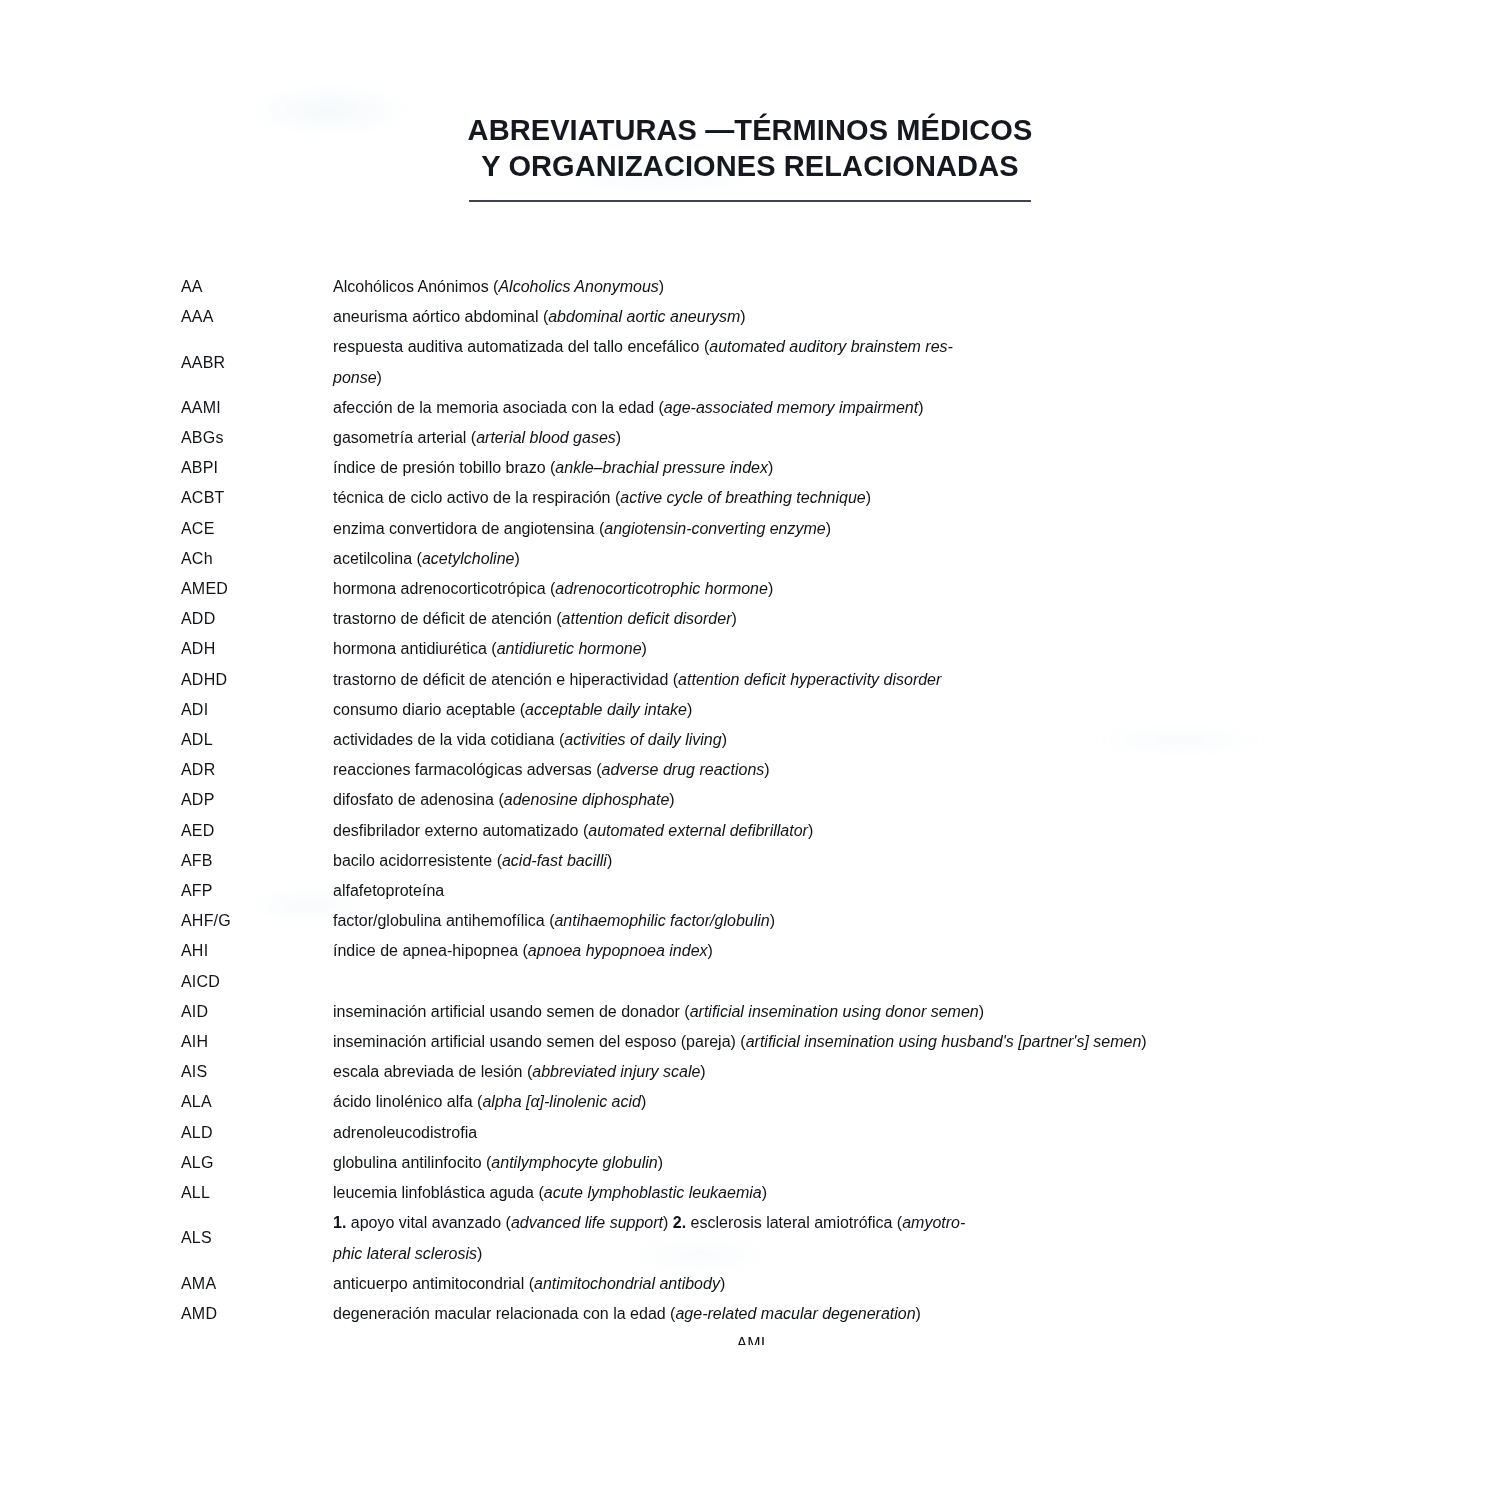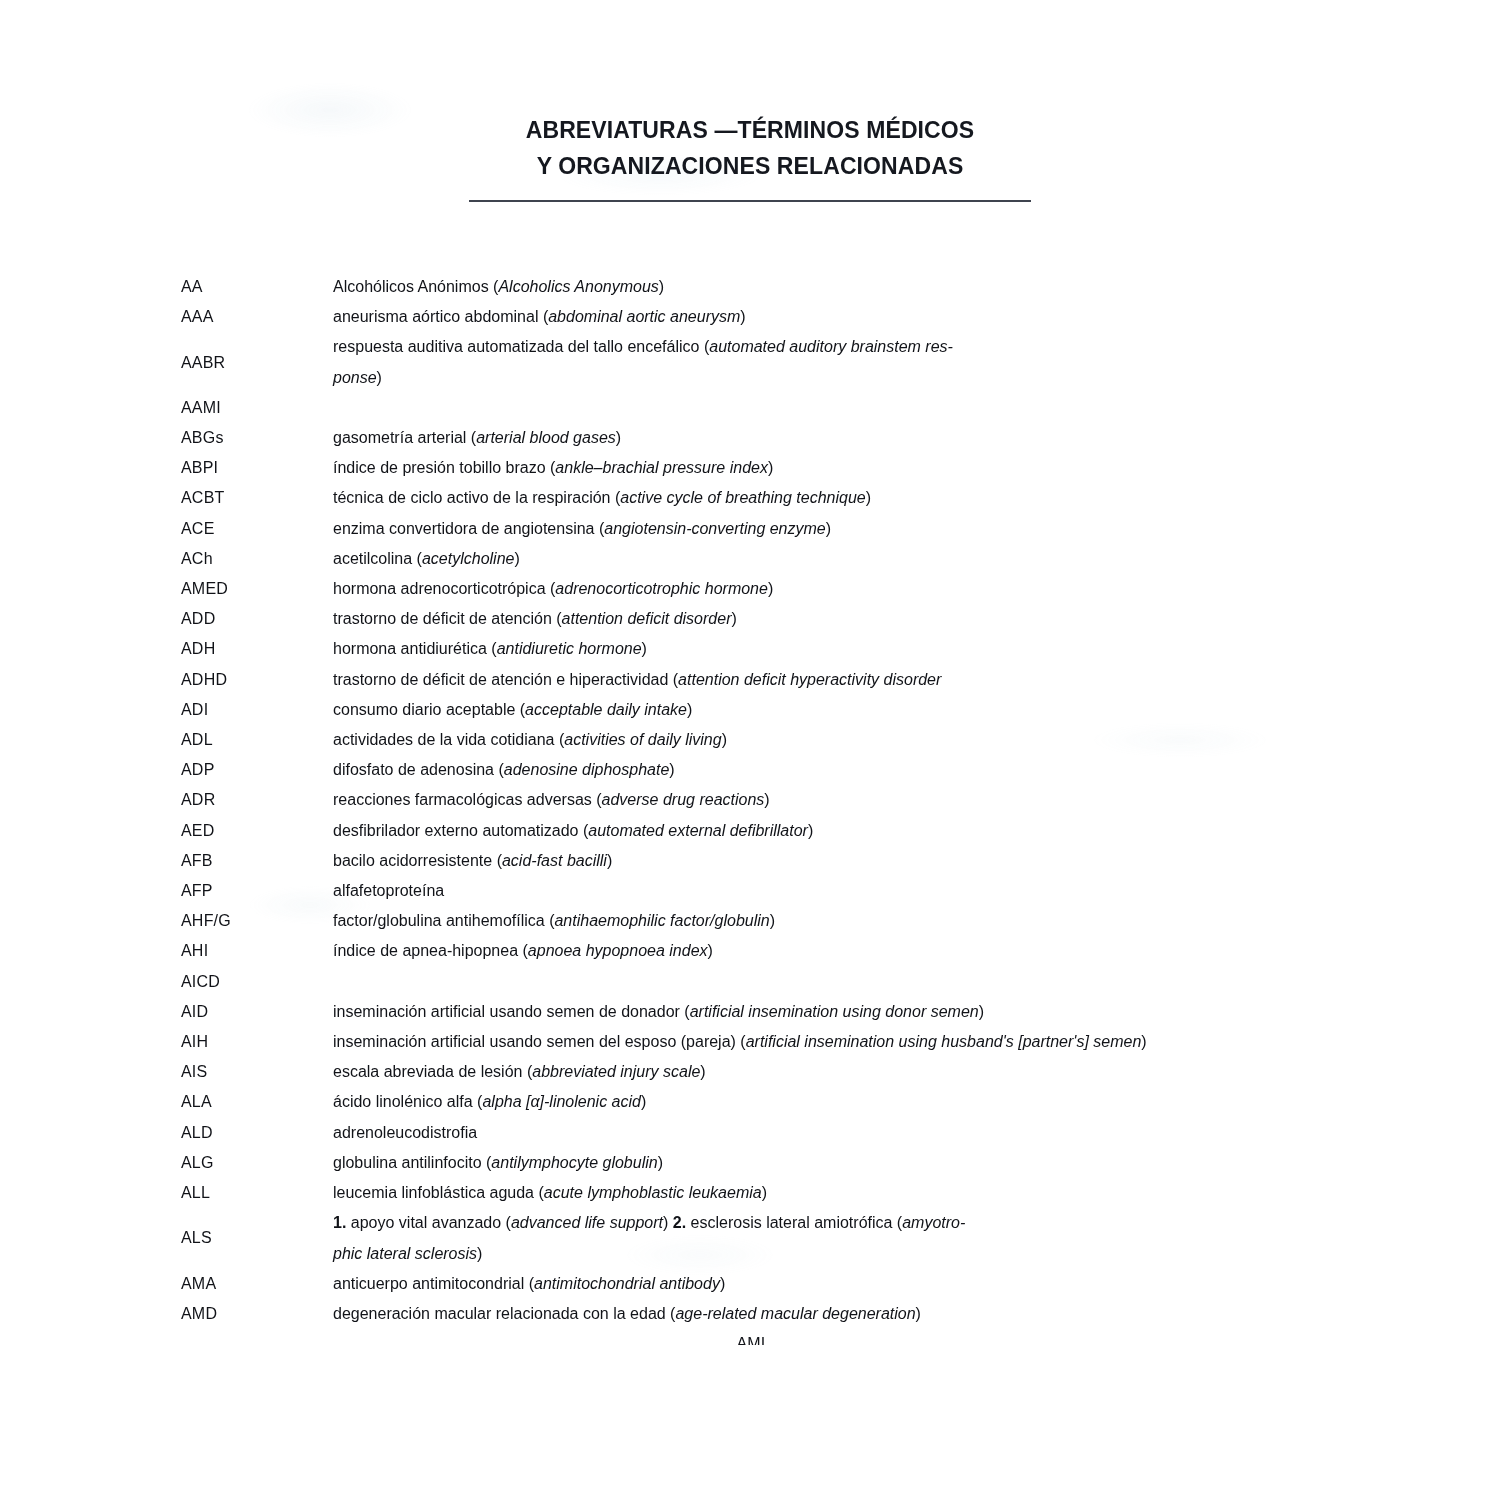--- a/index.html
+++ b/index.html
@@ -38,21 +38,21 @@
 
   
   .title-block {
     position: absolute;
     left: 0;
     right: 0;
     top: 112px;
     text-align: center;
   }
   .title-line {
-    font-size: 23px;
+    font-size: 29px;
     font-weight: bold;
     letter-spacing: .1px;
     line-height: 36px;
     color: #15181f;
   }
   .title-rule {
     width: 562px;
     height: 2px;
     margin: 16px auto 0;
     background: #1d2330;
@@ -125,20 +125,21 @@
       <div class="entry">
         <div class="abbr">AAA</div>
         <div class="definition">aneurisma aórtico abdominal (<i>abdominal aortic aneurysm</i>)</div>
       </div>
       <div class="entry">
         <div class="abbr">AABR</div>
         <div class="definition">respuesta auditiva automatizada del tallo encefálico (<i>automated auditory brainstem res-<br>ponse</i>)</div>
       </div>
       <div class="entry">
         <div class="abbr">AAMI</div>
+        <div class="definition">afección de la memoria asociada con la edad (<i>age-associated memory impairment</i>)</div>
       </div>
       <div class="entry">
         <div class="abbr">ABGs</div>
         <div class="definition">gasometría arterial (<i>arterial blood gases</i>)</div>
       </div>
       <div class="entry">
         <div class="abbr">ABPI</div>
         <div class="definition">índice de presión tobillo brazo (<i>ankle–brachial pressure index</i>)</div>
       </div>
       <div class="entry">
@@ -171,26 +172,26 @@
       </div>
       <div class="entry">
         <div class="abbr">ADI</div>
         <div class="definition">consumo diario aceptable (<i>acceptable daily intake</i>)</div>
       </div>
       <div class="entry">
         <div class="abbr">ADL</div>
         <div class="definition">actividades de la vida cotidiana (<i>activities of daily living</i>)</div>
       </div>
       <div class="entry">
+        <div class="abbr">ADR</div>
+        <div class="definition">reacciones farmacológicas adversas (<i>adverse drug reactions</i>)</div>
+      </div>
+      <div class="entry">
         <div class="abbr">ADP</div>
         <div class="definition">difosfato de adenosina (<i>adenosine diphosphate</i>)</div>
-      </div>
-      <div class="entry">
-        <div class="abbr">ADR</div>
-        <div class="definition">reacciones farmacológicas adversas (<i>adverse drug reactions</i>)</div>
       </div>
       <div class="entry">
         <div class="abbr">AED</div>
         <div class="definition">desfibrilador externo automatizado (<i>automated external defibrillator</i>)</div>
       </div>
       <div class="entry">
         <div class="abbr">AFB</div>
         <div class="definition">bacilo acidorresistente (<i>acid-fast bacilli</i>)</div>
       </div>
       <div class="entry">

